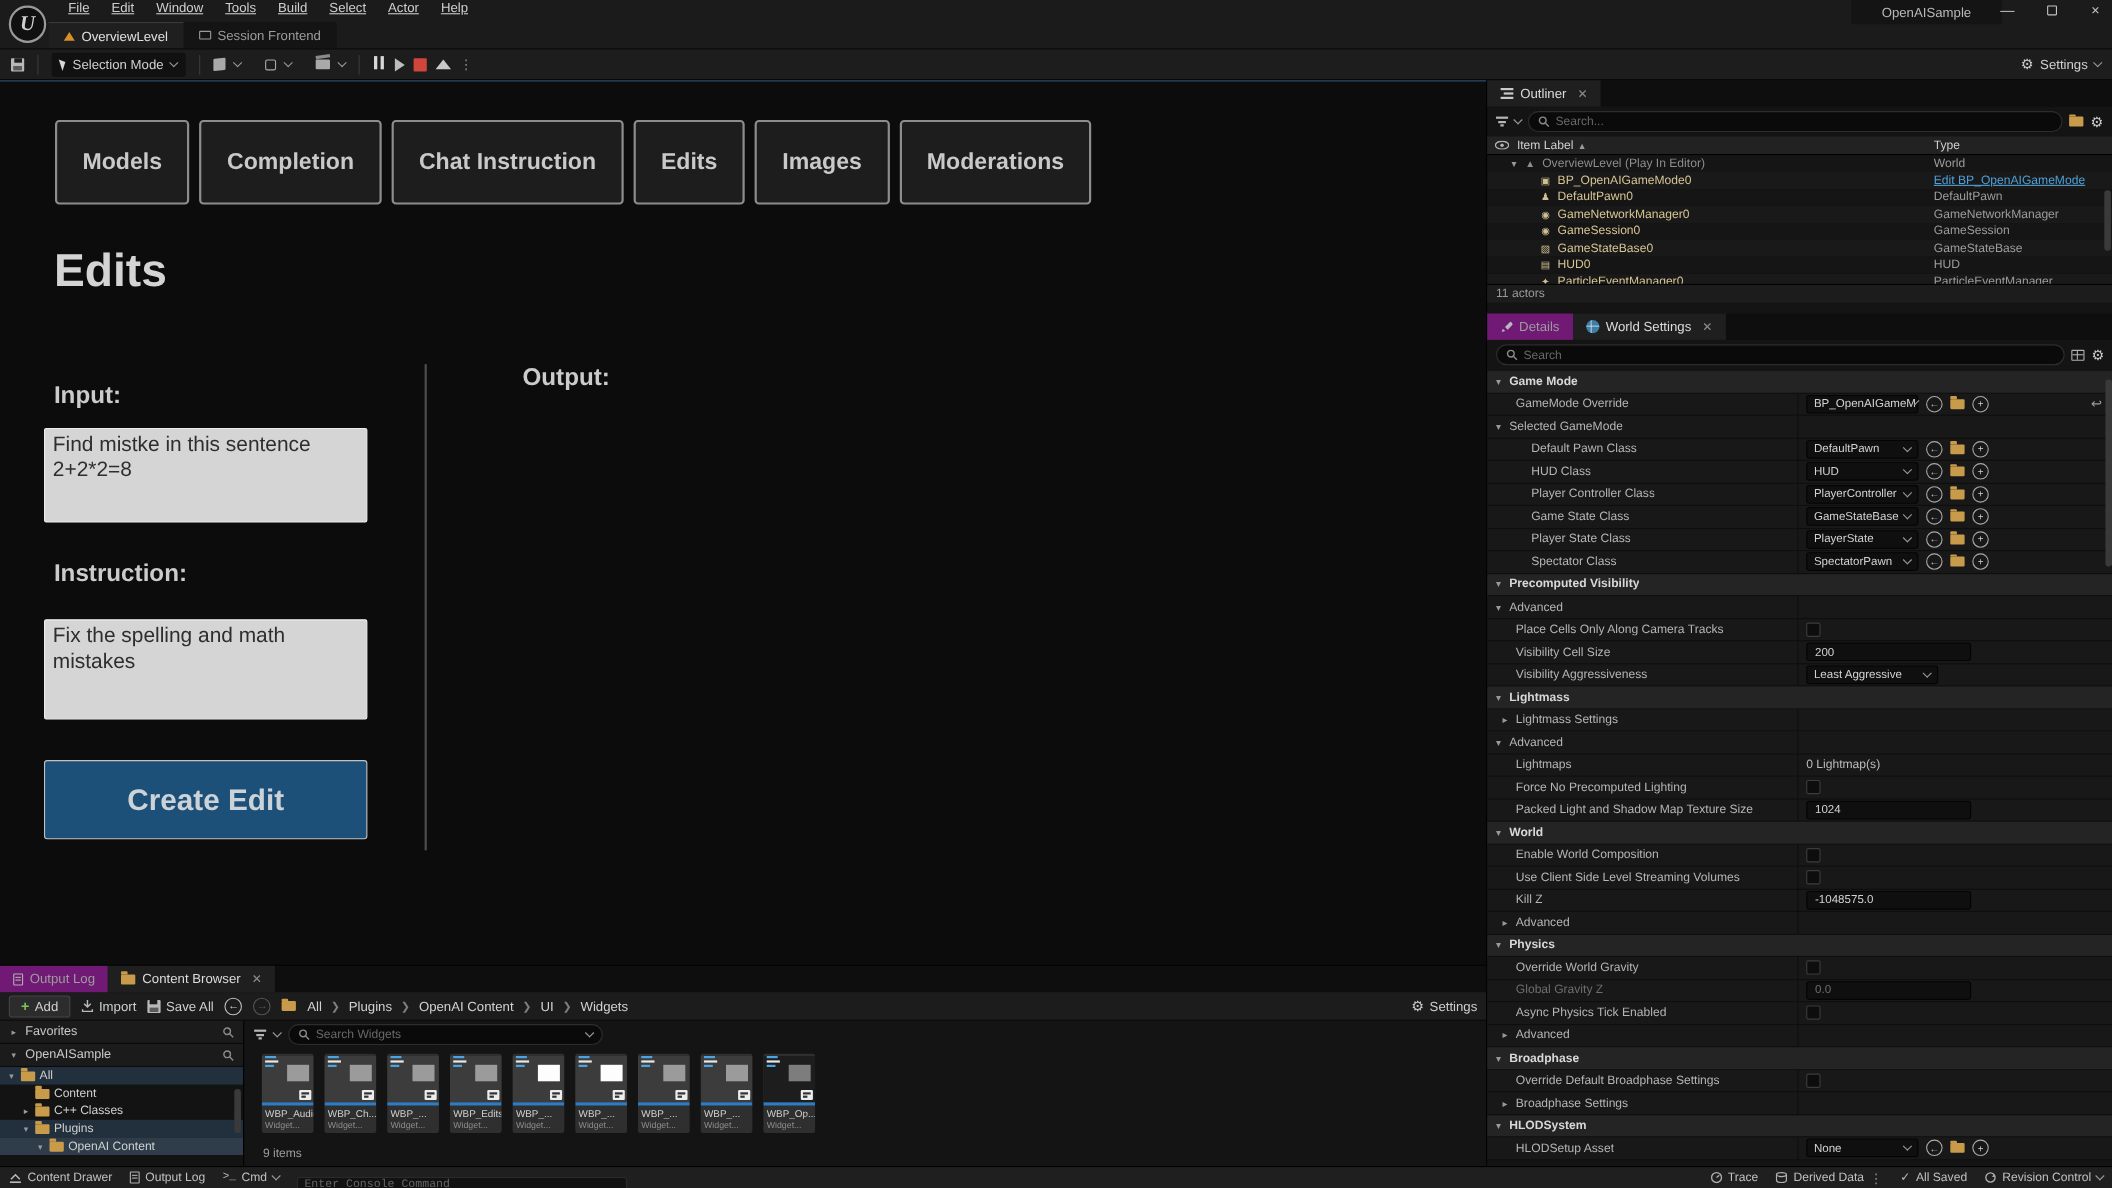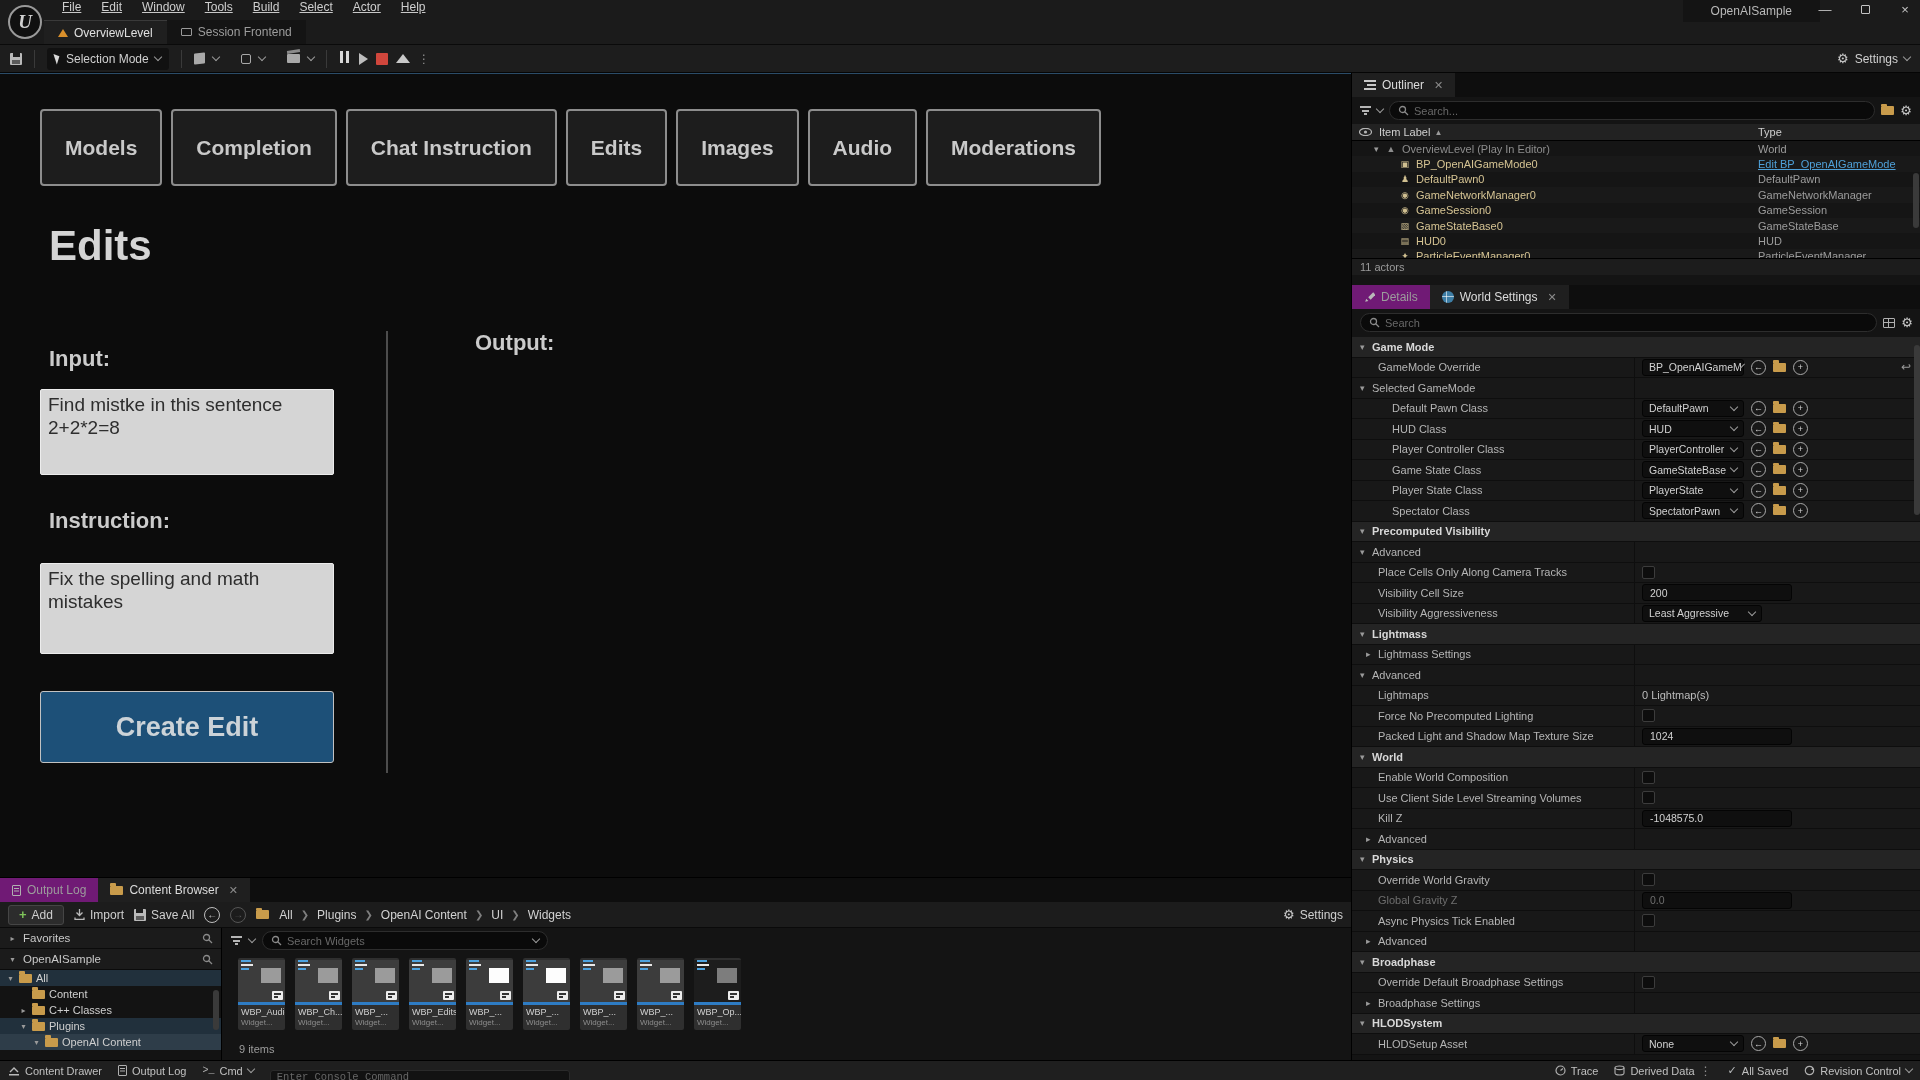--- a/index.html
+++ b/index.html
@@ -38,21 +38,21 @@
   .cube-ico{width:11px;height:11px;background:#a9a9a9;display:inline-block;border-radius:1px;transform:skewY(-6deg);}
   .bp-ico{width:10px;height:10px;border:1.5px solid #a9a9a9;display:inline-block;border-radius:2px;}
   .clap-ico{width:13px;height:9px;background:#a9a9a9;display:inline-block;border-radius:1px;position:relative;}
   .clap-ico::before{content:"";position:absolute;top:-4px;left:0;width:13px;height:3px;background:#8b8b8b;transform:rotate(-8deg);}
   .disk-ico{width:12px;height:12px;background:#b9b9b9;display:inline-block;border-radius:1px;position:relative;}
   .disk-ico::before{content:"";position:absolute;left:2.5px;top:0;width:7px;height:4px;background:#1d1d1d;}
   .disk-ico::after{content:"";position:absolute;left:2px;bottom:1px;width:8px;height:4px;background:#5a5a5a;}
 
   
   #viewport{position:absolute;left:0;top:73px;width:1351px;height:804px;background:#0c0c0c;border-top:1px solid rgba(70,130,180,.55);}
-  #nav-buttons{position:absolute;left:40px;top:35px;display:flex;gap:9px;}
+  #nav-buttons{position:absolute;left:50px;top:35px;display:flex;gap:9px;}
   .nav-btn{height:77px;padding:0 23px;background:#1d1d1d;border:2px solid #8d8d8d;border-radius:4px;color:#c9c9c9;font-size:21px;font-weight:bold;font-family:"Liberation Sans",sans-serif;}
   #widget-title{position:absolute;left:49px;top:148px;font-size:42px;font-weight:bold;color:#d4d4d4;}
   .w-label{position:absolute;font-size:22px;font-weight:bold;color:#cbcbcb;}
   #input-label{left:49px;top:272px;}
   #instruction-label{left:49px;top:434px;}
   #output-label{left:475px;top:256px;}
   .w-textbox{position:absolute;background:#d5d5d5;border:1px solid #ededed;border-radius:2px;color:#2e2e2e;font-size:19px;line-height:1.22;padding:3px 7px;overflow:hidden;}
   #input-box{left:40px;top:315px;width:294px;height:86px;}
   #instruction-box{left:40px;top:489px;width:294px;height:91px;}
   #create-btn{position:absolute;left:40px;top:617px;width:294px;height:72px;background:#1d5078;border:1px solid #c2c2c2;border-radius:3px;color:#ccd3d8;font-size:27px;font-weight:bold;font-family:"Liberation Sans",sans-serif;}
@@ -239,21 +239,20 @@
     </div>
   </div>
 
   <div id="viewport">
     <div id="nav-buttons">
         <button class="nav-btn">Models</button>
         <button class="nav-btn">Completion</button>
         <button class="nav-btn">Chat Instruction</button>
         <button class="nav-btn">Edits</button>
         <button class="nav-btn">Images</button>
-        <button class="nav-btn">Audio</button>
         <button class="nav-btn">Moderations</button>
       </div>
     <div id="widget-title">Edits</div>
     <div id="input-label" class="w-label">Input:</div>
     <div id="input-box" class="w-textbox">Find mistke in this sentence 2+2*2=8</div>
     <div id="instruction-label" class="w-label">Instruction:</div>
     <div id="instruction-box" class="w-textbox">Fix the spelling and math mistakes</div>
     <button id="create-btn">Create Edit</button>
     <div id="v-divider"></div>
     <div id="output-label" class="w-label">Output:</div>

